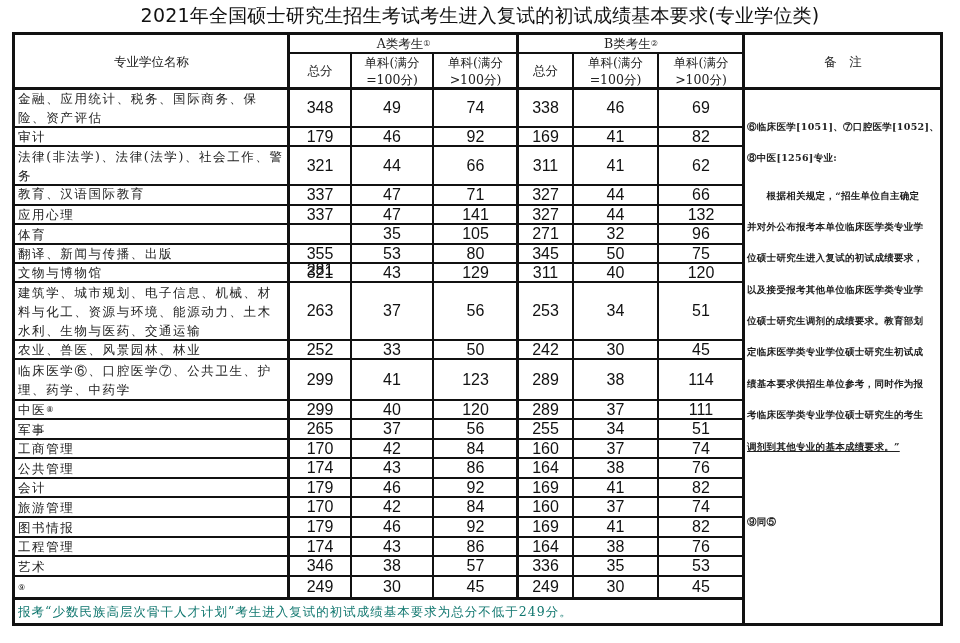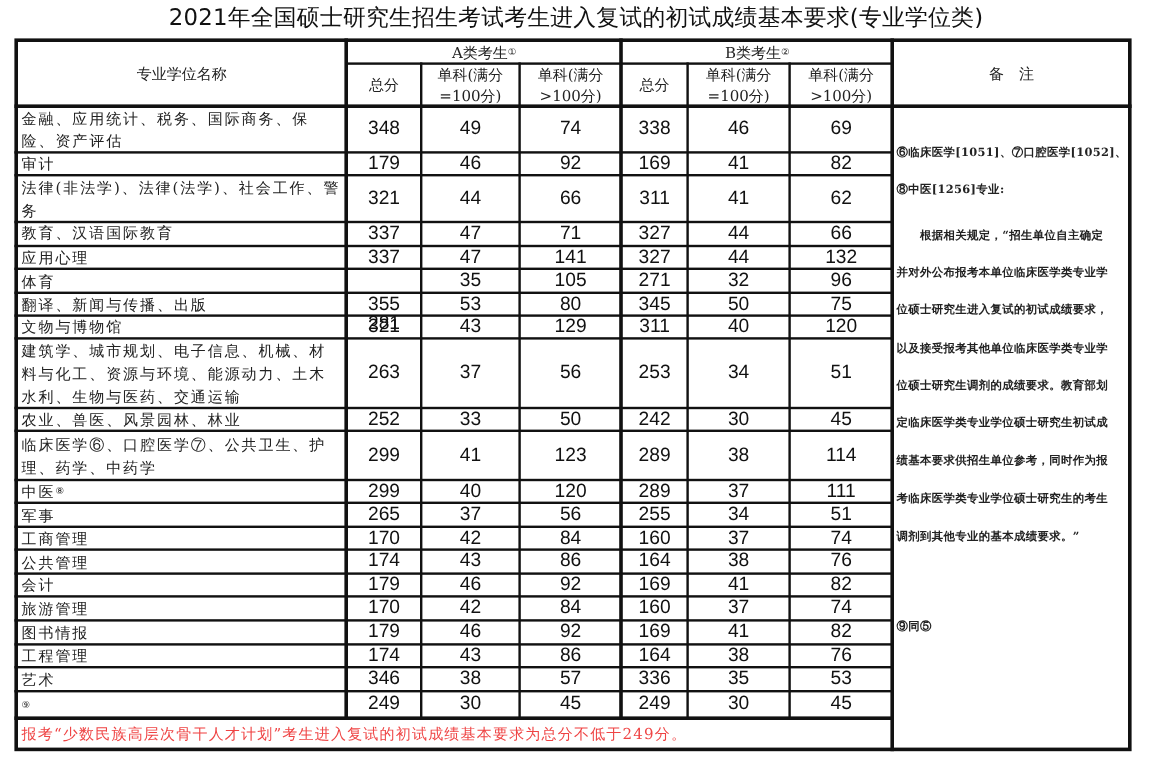--- a/index.html
+++ b/index.html
@@ -17,21 +17,21 @@
   .hdr { font-size:12.5px; line-height:17px; color:#222; }
   .name { justify-content:flex-start; text-align:left; font-size:12.5px; line-height:19px;
           padding-left:3px; padding-right:4px; color:#222; letter-spacing:1.6px; }
   .num { font-family:"Liberation Sans","DejaVu Sans",sans-serif; font-size:16px; color:#111; }
   sup { font-size:8px; vertical-align:6px; }
   .remarks { position:absolute; left:743px; top:88px; width:200px; }
   .rline { position:absolute; left:4px; font-size:9.5px; font-weight:bold; color:#222;
            white-space:nowrap; letter-spacing:0.3px; }
   .footer { position:absolute; left:15px; top:598px; width:726px; height:28px;
             font-size:12.5px; display:flex; align-items:center; padding-left:3px;
-            box-sizing:border-box; letter-spacing:1px; color:#ef4444; }
+            box-sizing:border-box; letter-spacing:1px; color:#0f766e; }
 </style>
 </head>
 <body>
 
 <div class="title">2021年全国硕士研究生招生考试考生进入复试的初试成绩基本要求(专业学位类)</div>
 
 <div class="tbl"></div>
 
 <div class="cell hdr" style="left:15px;top:35px;width:273px;height:53px;">专业学位名称</div>
 <div class="cell hdr" style="left:290px;top:35px;width:227px;height:17px;align-items:center;">
@@ -279,21 +279,21 @@
       <div class="rline" style="top: 33px;">⑥临床医学[1051]、⑦口腔医学[1052]、</div>
       <div class="rline" style="top: 64px;">⑧中医[1256]专业:</div>
       <div class="rline" style="top: 102px;">　　根据相关规定，“招生单位自主确定</div>
       <div class="rline" style="top: 133px;">并对外公布报考本单位临床医学类专业学</div>
       <div class="rline" style="top: 164px;">位硕士研究生进入复试的初试成绩要求，</div>
       <div class="rline" style="top: 196px;">以及接受报考其他单位临床医学类专业学</div>
       <div class="rline" style="top: 227px;">位硕士研究生调剂的成绩要求。教育部划</div>
       <div class="rline" style="top: 258px;">定临床医学类专业学位硕士研究生初试成</div>
       <div class="rline" style="top: 290px;">绩基本要求供招生单位参考，同时作为报</div>
       <div class="rline" style="top: 321px;">考临床医学类专业学位硕士研究生的考生</div>
-      <div class="rline" style="top: 353px;">调剂到其他专业的基本成绩要求。”</div>
+      <div class="rline" style="top: 353px; text-decoration: underline;">调剂到其他专业的基本成绩要求。”</div>
     </div>
   <div class="rline" style="top:428px;">⑨同⑤</div>
 </div>
 
 <div class="footer">报考“少数民族高层次骨干人才计划”考生进入复试的初试成绩基本要求为总分不低于249分。</div>
 
 <div id="grid">
     <div class="hline" style="left: 288px; top: 52px; width: 455px;"></div>
     <div class="hline" style="left: 12px; top: 87px; width: 931px; height: 3px;"></div>
     <div class="hline" style="left: 12px; top: 126px; width: 731px;"></div>

